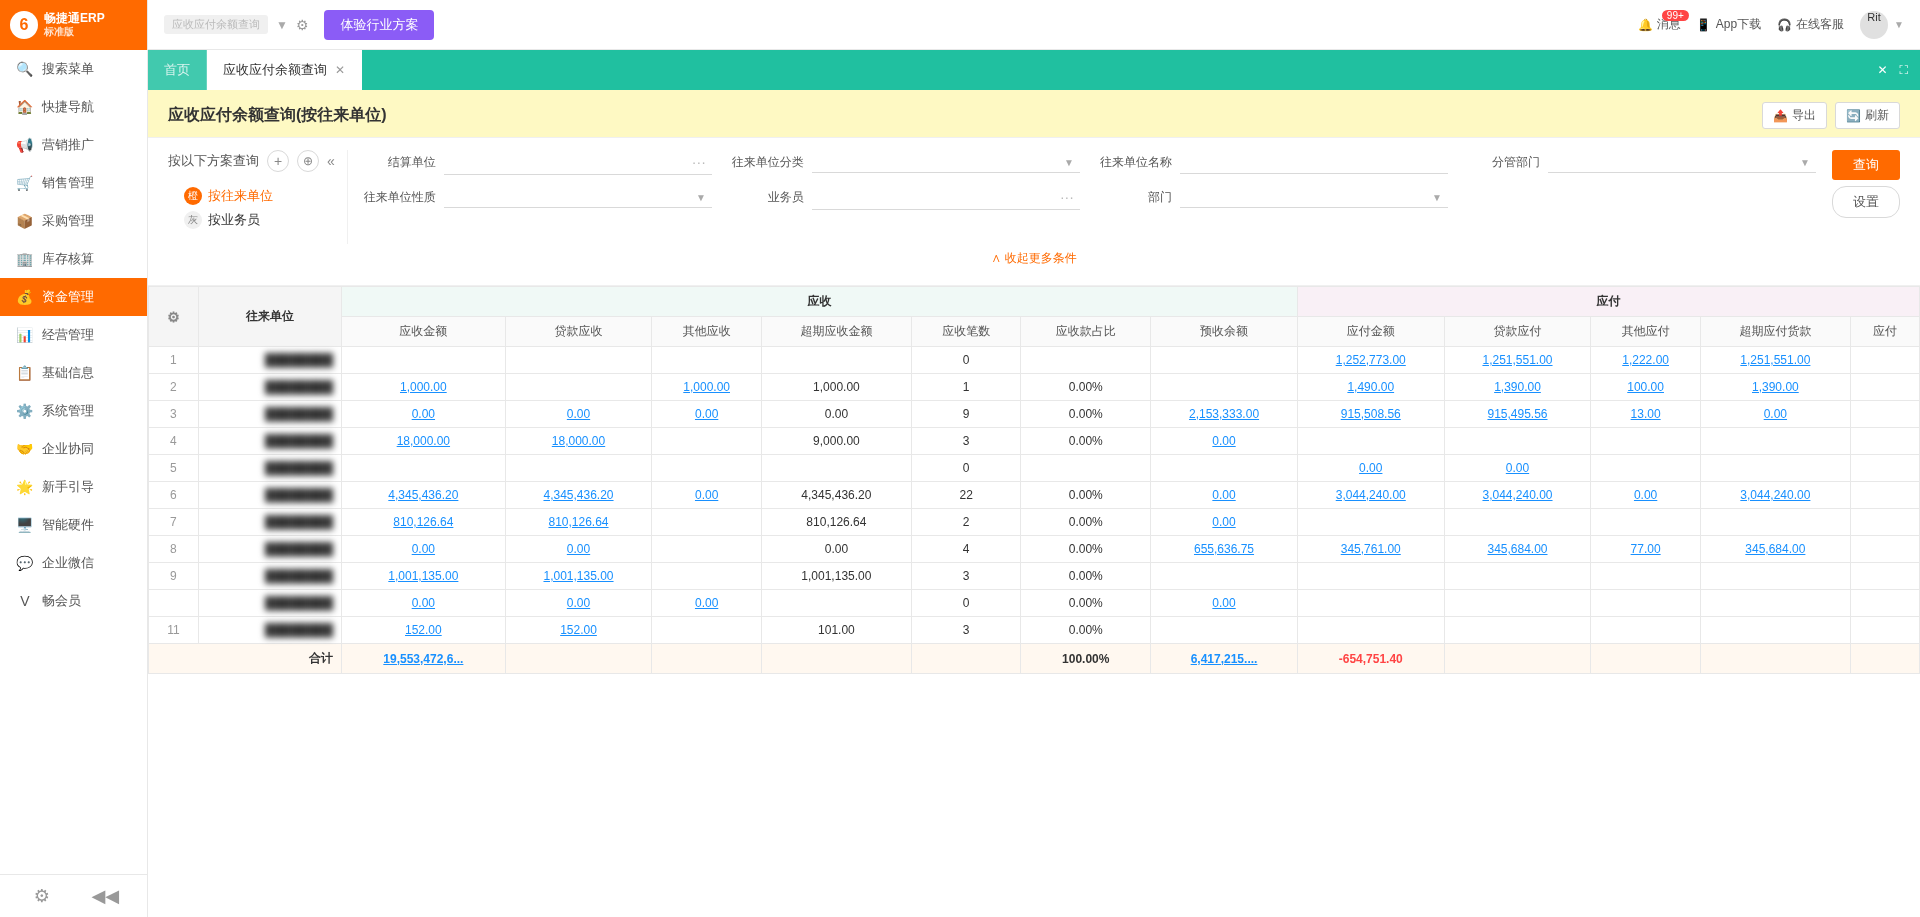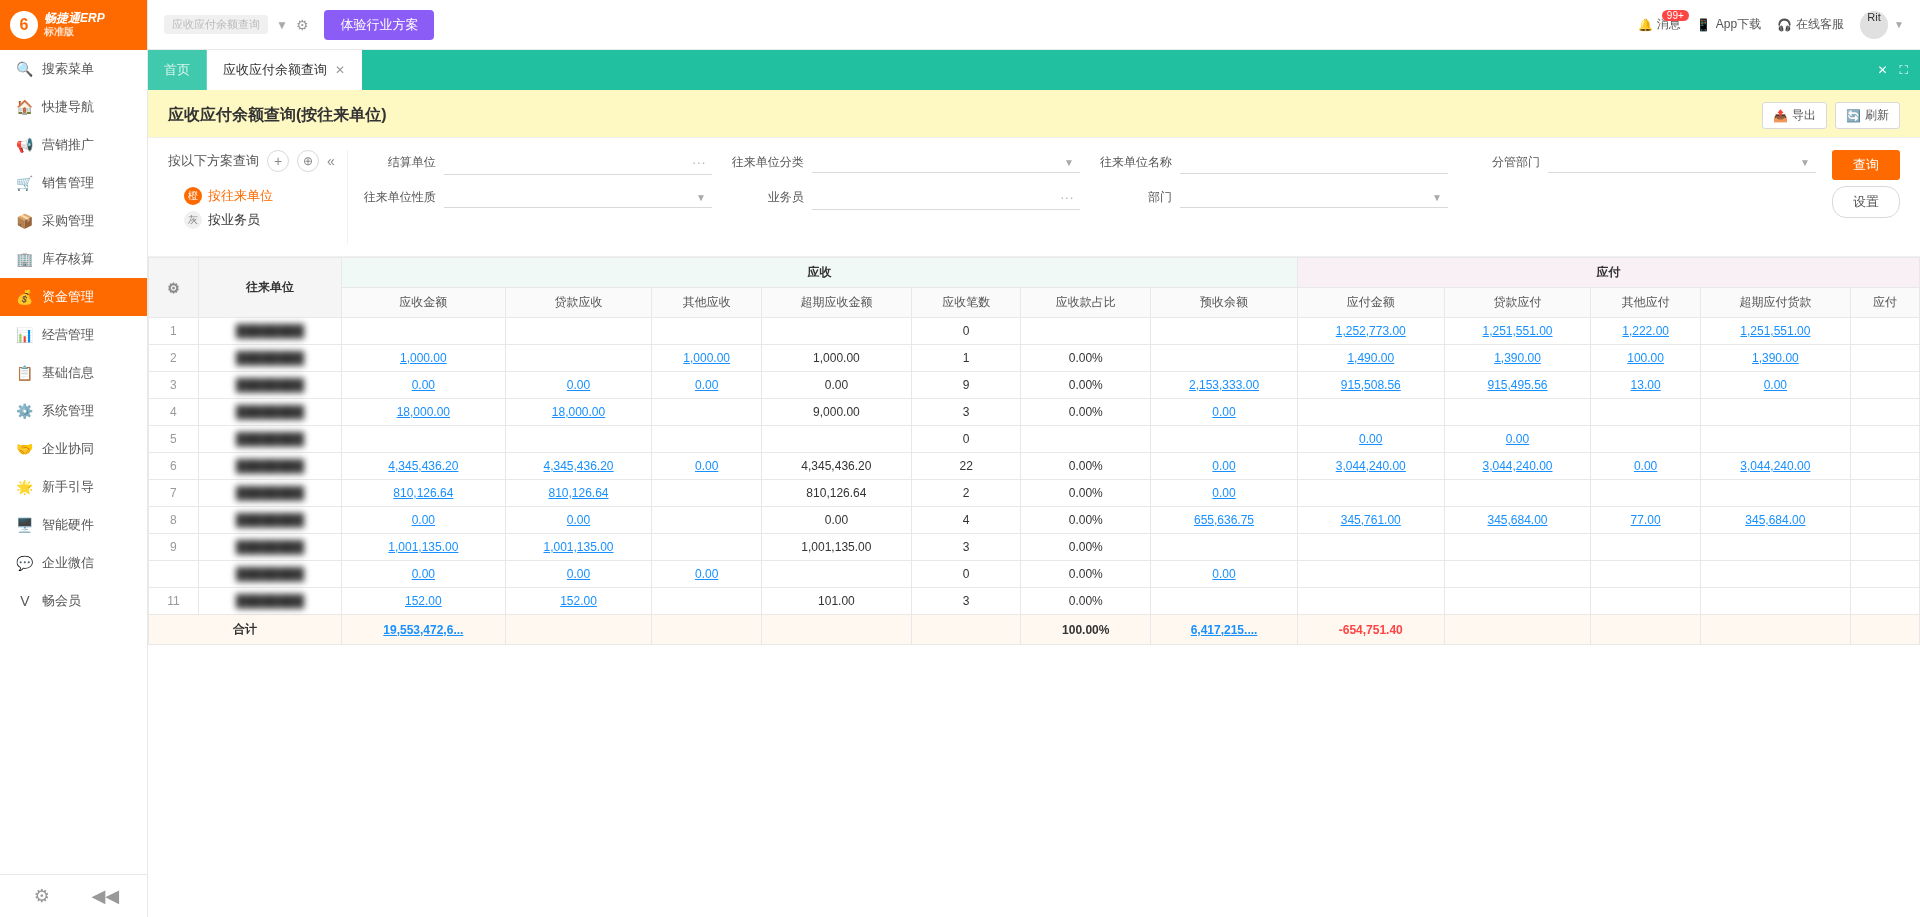--- a/index.html
+++ b/index.html
@@ -9,21 +9,21 @@
     .sidebar {
       position: fixed; left: 0; top: 0; width: 148px; height: 100vh;
       background: #fff; border-right: 1px solid #e8e8e8;
       display: flex; flex-direction: column;
     }
     .sidebar-logo {
       height: 50px; background: #ff6a00; display: flex; align-items: center; padding: 0 10px;
       color: white; font-weight: bold; font-size: 14px;
     }
     .sidebar-logo .logo-icon { width: 28px; height: 28px; background: white; border-radius: 50%; color: #ff6a00; display: flex; align-items: center; justify-content: center; font-weight: bold; font-size: 16px; margin-right: 6px; }
-    .sidebar-logo .logo-text { font-size: 12px; line-height: 1.2; font-style: italic; }
+    .sidebar-logo .logo-text { font-size: 12px; line-height: 1.2; }
     .sidebar-logo .logo-sub { font-size: 10px; opacity: 0.8; }
     .sidebar-item {
       display: flex; align-items: center; padding: 10px 16px; cursor: pointer;
       color: #555; transition: background 0.2s;
     }
     .sidebar-item.active { background: #ff6a00; color: white; }
     .sidebar-item .icon { margin-right: 8px; font-size: 14px; width: 18px; text-align: center; }
     .sidebar-item .label { font-size: 13px; }
     .sidebar-bottom {
       margin-top: auto; border-top: 1px solid #e8e8e8; display: flex; padding: 10px;
@@ -123,21 +123,21 @@
 
     
     .table-container { overflow-x: auto; background: #fff; }
     .data-table { width: 100%; border-collapse: collapse; font-size: 12px; }
     .data-table th, .data-table td {
       border: 1px solid #e8e8e8; padding: 6px 8px; text-align: center; white-space: nowrap;
     }
     .data-table thead tr th { background: #fafafa; font-weight: normal; color: #555; }
     .data-table thead tr.header-group th { background: #f5f5f5; color: #333; font-weight: bold; }
     .data-table td.link { color: #1890ff; text-decoration: underline; cursor: pointer; }
-    .data-table td.left { text-align: center; }
+    .data-table td.left { text-align: right; }
     .data-table .row-num { color: #999; }
     .data-table tfoot td { background: #fff8f0; font-weight: bold; }
     .table-settings-btn { cursor: pointer; color: #888; font-size: 14px; }
 
     
     ::-webkit-scrollbar { width: 6px; height: 6px; }
     ::-webkit-scrollbar-track { background: #f1f1f1; }
     ::-webkit-scrollbar-thumb { background: #ccc; border-radius: 3px; }
   </style>
 </head>
@@ -354,20 +354,24 @@
             </div>
           </div>
         </div>
 
         <div style="display:flex; flex-direction:column; gap:6px; margin-left:16px; justify-content:flex-start; padding-top:0;">
           <button class="btn-query">查询</button>
           <button class="btn-set">设置</button>
         </div>
       </div>
 
+      <div class="collapse-bar">
+        <span>∧</span>
+        <span>收起更多条件</span>
+      </div>
     </div>
 
     <div class="table-container">
       <table class="data-table">
         <thead>
           <tr class="header-group">
             <th colspan="1" rowspan="2">
               <span class="table-settings-btn">⚙</span>
             </th>
             <th colspan="1" rowspan="2">往来单位</th>

